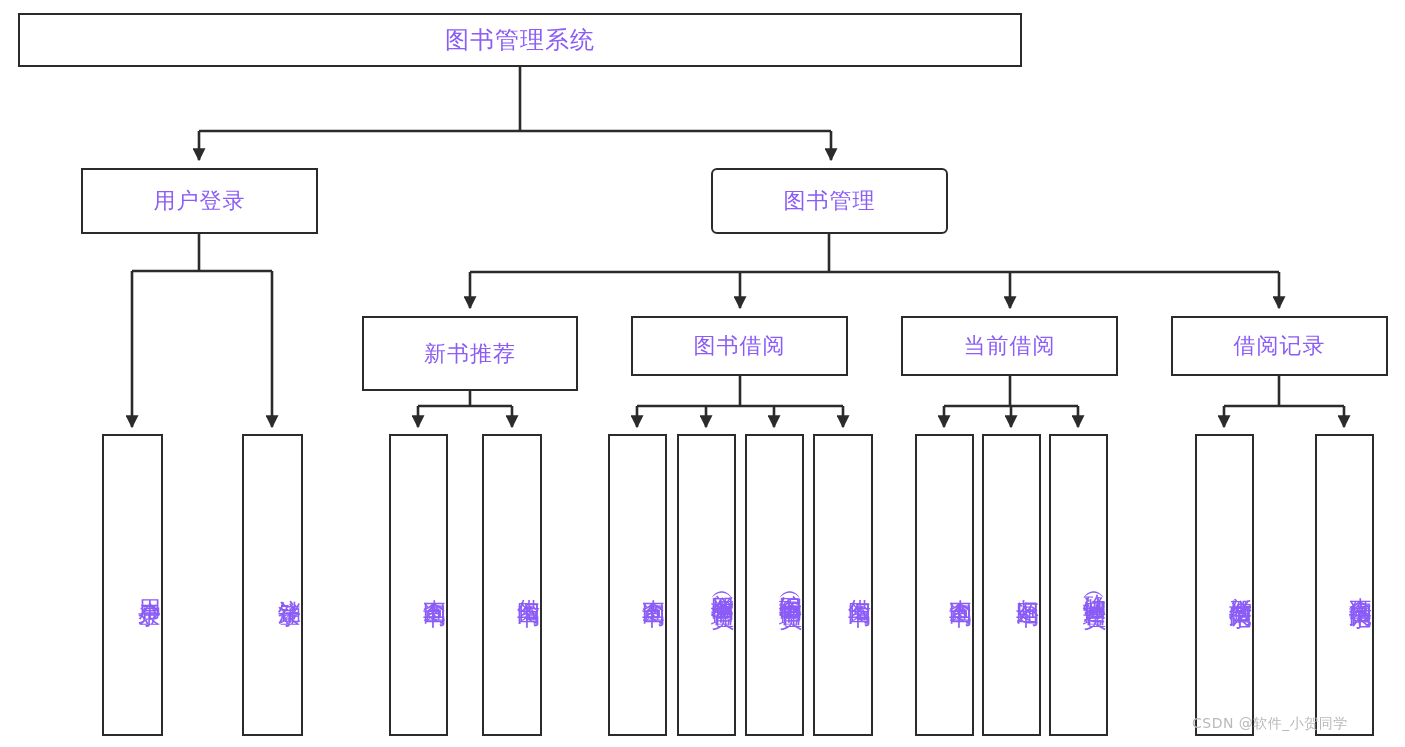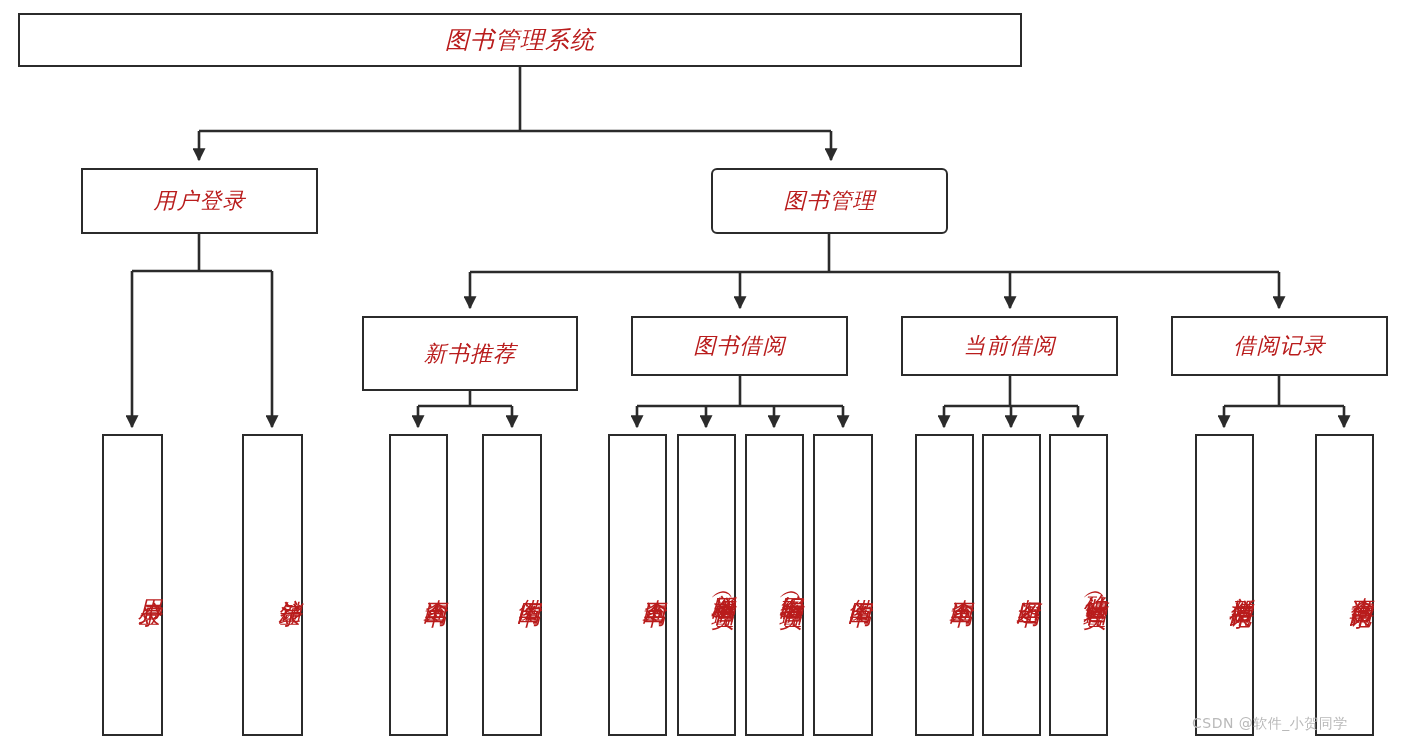--- a/index.html
+++ b/index.html
@@ -25,22 +25,21 @@
     height: 747px;
   }
   .node {
     position: absolute;
     box-sizing: border-box;
     background: #ffffff;
     border: 2px solid #2b2b2b;
     display: flex;
     align-items: center;
     justify-content: center;
-    color: #b91c1c;
-    font-style: italic;
+    color: #8b5cf6;
   }
   .node.horiz {
     font-size: 22px;
     letter-spacing: 1px;
   }
   .node.vert {
     writing-mode: vertical-rl;
     text-orientation: upright;
     font-size: 23px;
     letter-spacing: 2px;

